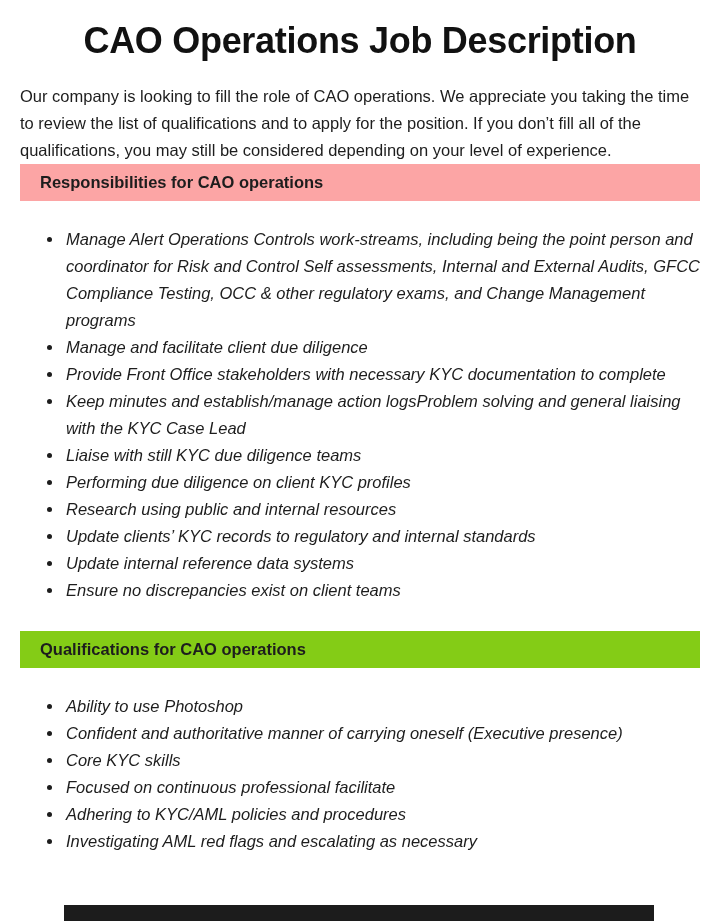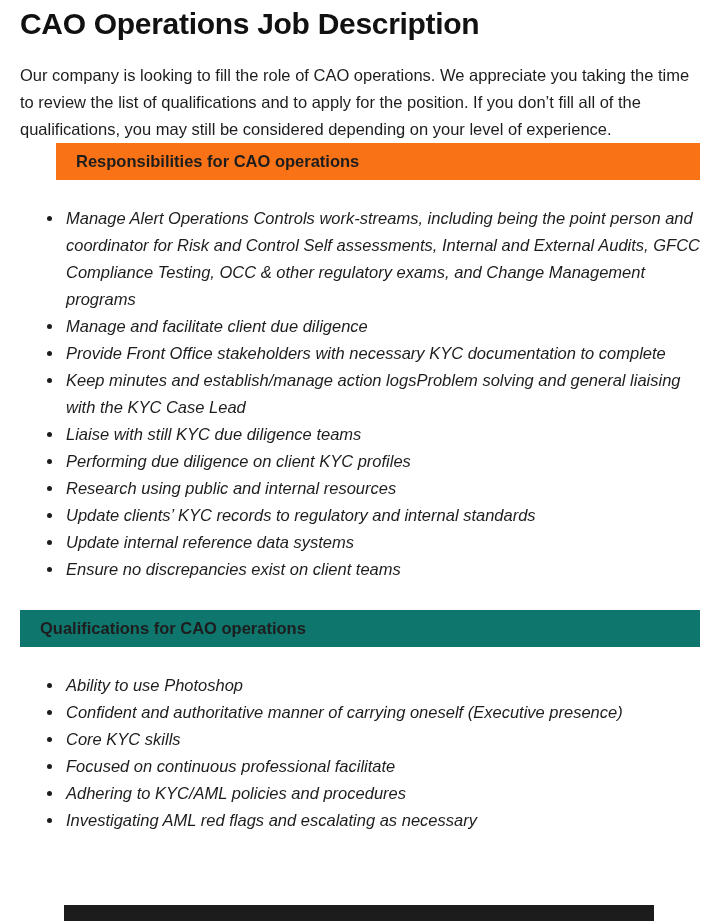--- a/index.html
+++ b/index.html
@@ -7,26 +7,26 @@
   body {
     width: 720px;
     height: 921px;
     position: relative;
     overflow: hidden;
     font-family: "Liberation Sans", sans-serif;
     color: #1d1d1d;
   }
   .page { padding: 0 20px; }
   h1.page-title {
-    text-align: left;
-    font-size: 30px;
+    text-align: center;
+    font-size: 36px;
     font-weight: 800;
     letter-spacing: -0.3px;
     color: #111111;
-    padding-top: 7px;
+    padding-top: 20px;
     margin-bottom: 21px;
   }
   p.intro {
     font-size: 16.5px;
     line-height: 27px;
   }
   .section-heading {
     background: #ececec;
     font-weight: bold;
     font-size: 16.5px;
@@ -57,37 +57,37 @@
 </head>
 <body style="color: rgb(29, 29, 29);">
 
 <div class="page">
 
   <h1 class="page-title">CAO Operations Job Description</h1>
 
   <p class="intro">Our company is looking to fill the role of CAO operations. We appreciate you taking the time to review the list of qualifications and to apply for the position. If you don’t fill all of the qualifications, you may still be considered depending on your level of experience.</p>
 
   <section>
-    <div class="section-heading" style="background: #f97316; margin-left: 36px;">Responsibilities for CAO operations</div>
+    <div class="section-heading" style="background: #fca5a5;">Responsibilities for CAO operations</div>
     <ul class="bullet-list">
         <li>Manage Alert Operations Controls work-streams, including being the point person and coordinator for Risk and Control Self assessments, Internal and External Audits, GFCC Compliance Testing, OCC &amp; other regulatory exams, and Change Management programs</li>
         <li>Manage and facilitate client due diligence</li>
         <li>Provide Front Office stakeholders with necessary KYC documentation to complete</li>
         <li>Keep minutes and establish/manage action logsProblem solving and general liaising with the KYC Case Lead</li>
         <li>Liaise with still KYC due diligence teams</li>
         <li>Performing due diligence on client KYC profiles</li>
         <li>Research using public and internal resources</li>
         <li>Update clients’ KYC records to regulatory and internal standards</li>
         <li>Update internal reference data systems</li>
         <li>Ensure no discrepancies exist on client teams</li>
       </ul>
   </section>
 
   <section>
-    <div class="section-heading" style="background: #0f766e;">Qualifications for CAO operations</div>
+    <div class="section-heading" style="background: #84cc16;">Qualifications for CAO operations</div>
     <ul class="bullet-list">
         <li>Ability to use Photoshop</li>
         <li>Confident and authoritative manner of carrying oneself (Executive presence)</li>
         <li>Core KYC skills</li>
         <li>Focused on continuous professional facilitate</li>
         <li>Adhering to KYC/AML policies and procedures</li>
         <li>Investigating AML red flags and escalating as necessary</li>
       </ul>
   </section>
 

